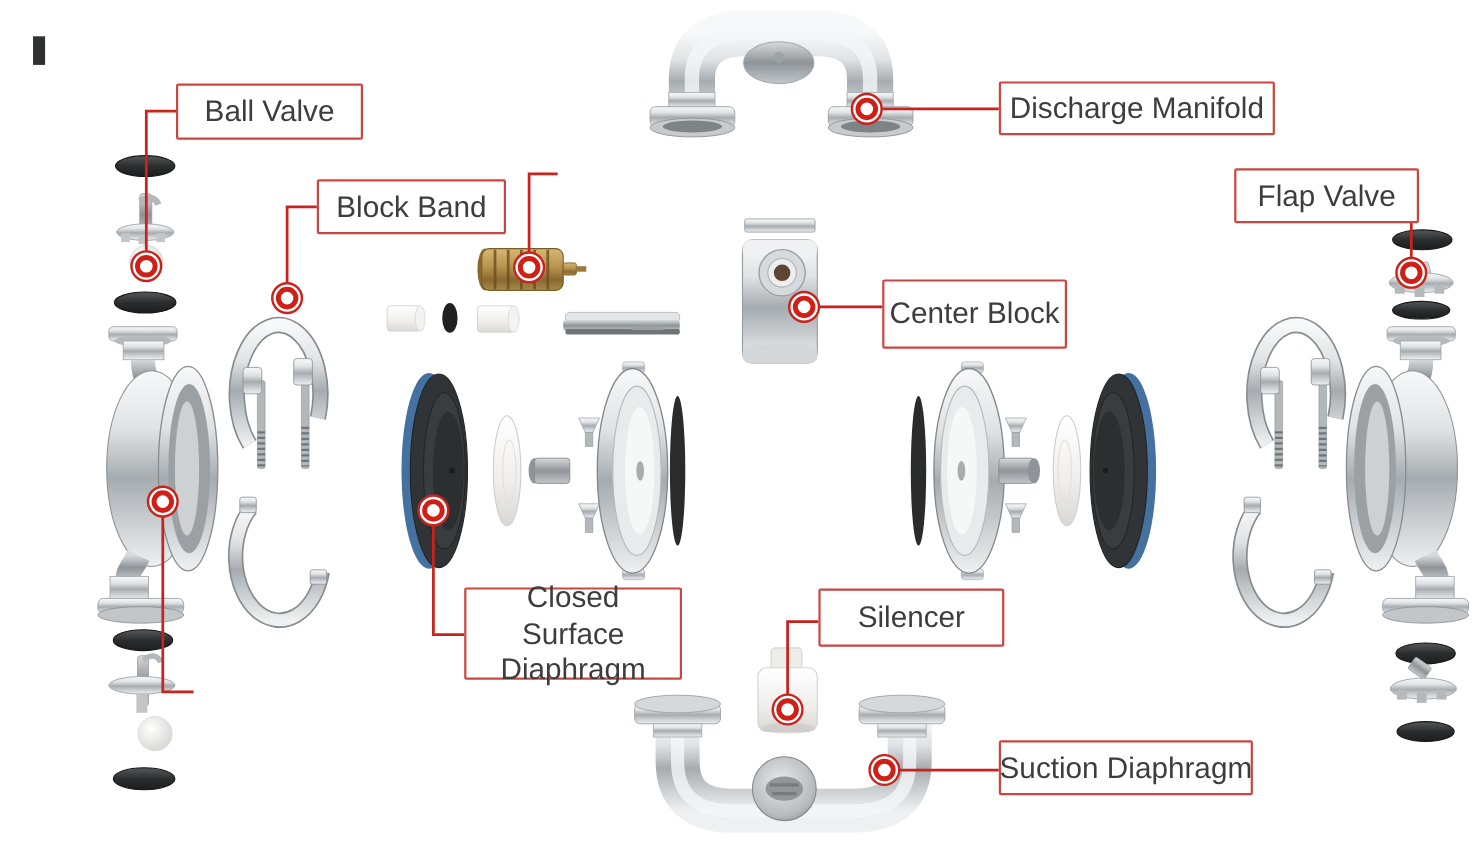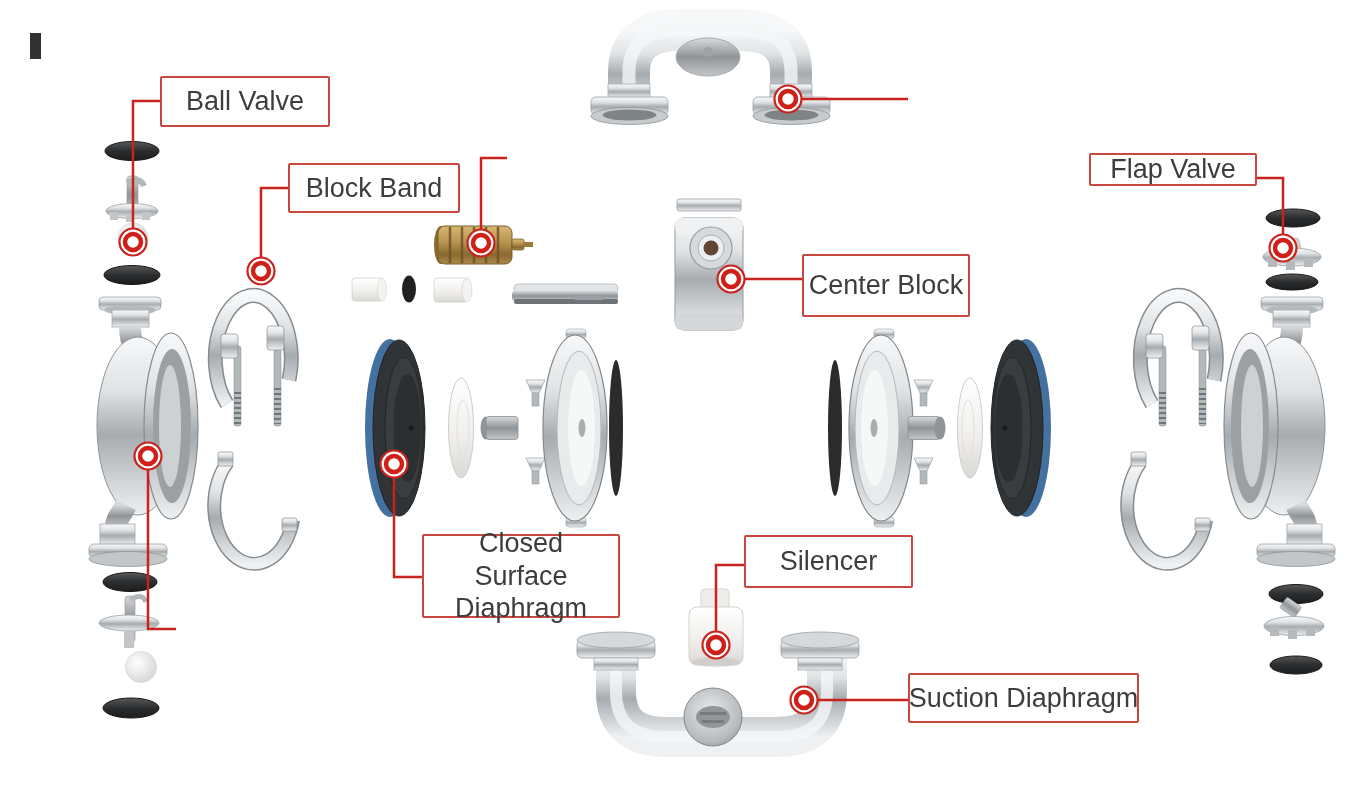--- a/index.html
+++ b/index.html
@@ -347,19 +347,20 @@
     </g>
     <g>
       <circle cx="774" cy="700" r="13.5" fill="#ffffff" stroke="#c8231d" stroke-width="2.2"></circle>
       <circle cx="774" cy="700" r="8" fill="#ffffff" stroke="#d01f16" stroke-width="4.5"></circle>
     </g>
   </g>
 </svg>
 
 <div class="label" style="left:130px;top:76px;width:170px;height:51px">Ball Valve</div>
 <div class="label" style="left:258px;top:163px;width:172px;height:50px">Block Band</div>
-<div class="label" style="left:1059px;top:153px;width:168px;height:33px">Flap Valve</div>
+<div class="label" style="left:878px;top:74px;width:251px;height:49px">Discharge Manifold</div>
+<div class="label" style="left:1092px;top:153px;width:168px;height:50px">Flap Valve</div>
 <div class="label" style="left:772px;top:254px;width:168px;height:63px">Center Block</div>
 <div class="label wrap" style="left:392px;top:534px;width:198px;height:84px">Closed Surface Diaphragm</div>
 <div class="label" style="left:714px;top:535px;width:169px;height:53px">Silencer</div>
 <div class="label" style="left:878px;top:673px;width:231px;height:50px">Suction Diaphragm</div>
 
 </div>
 
 </body></html>

